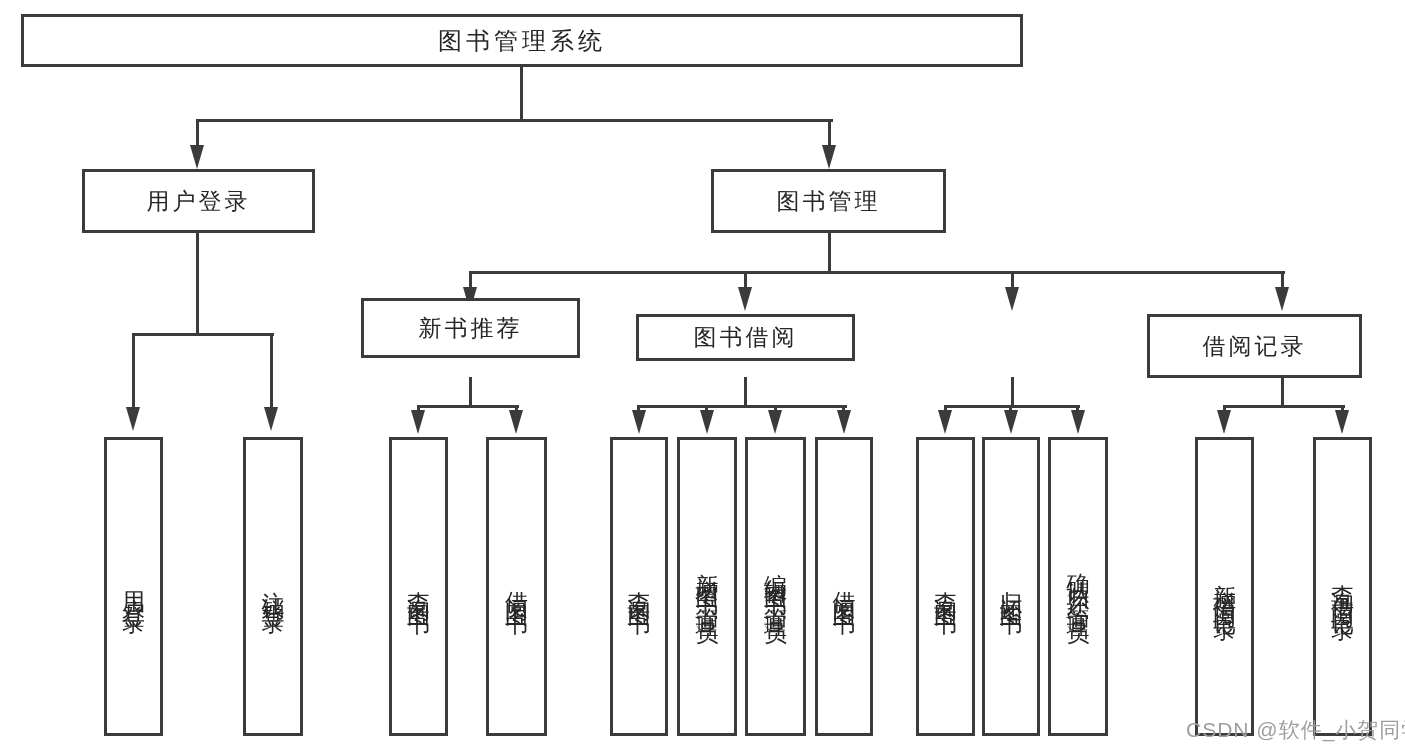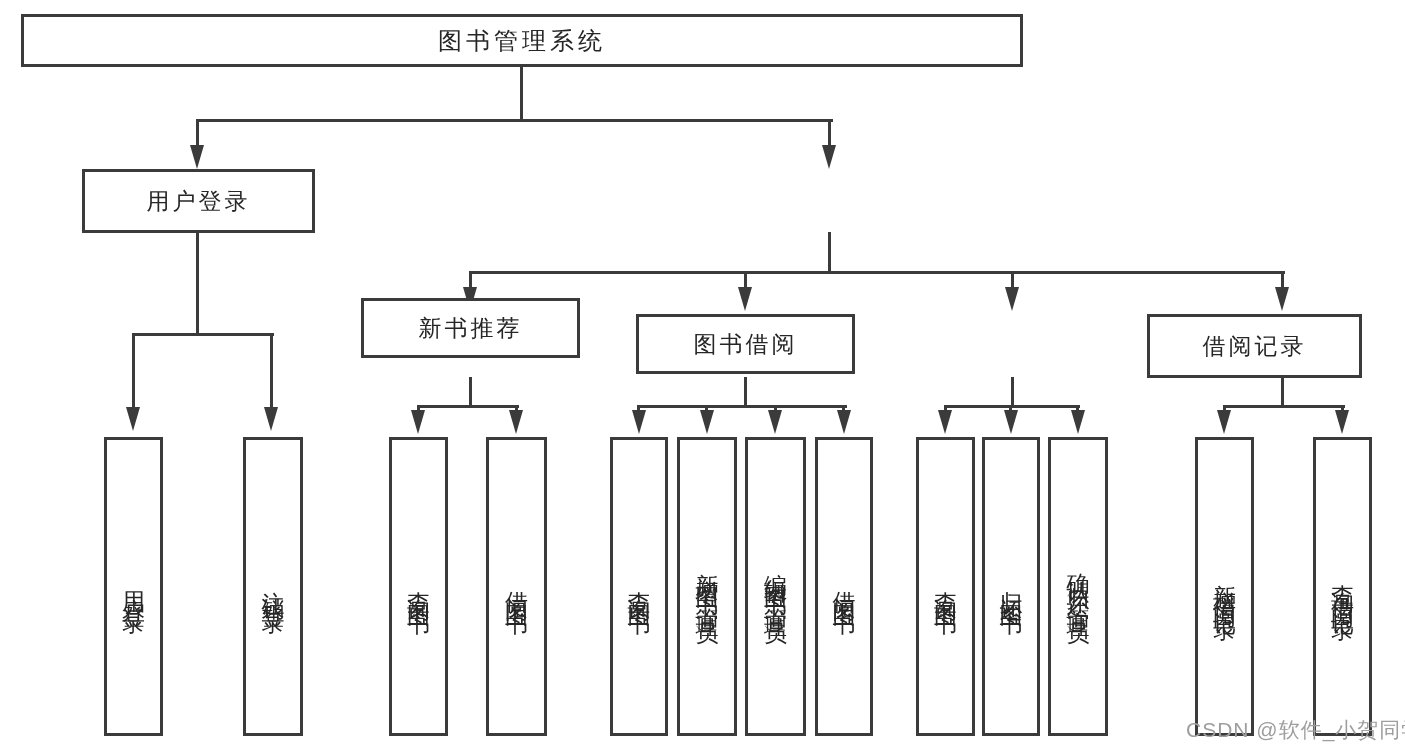--- a/index.html
+++ b/index.html
@@ -68,20 +68,23 @@
   <div class="vline" style="left:520px;top:66px;height:54px"></div>
   <div class="hline" style="left:196px;top:119px;width:637px"></div>
   <div class="vline" style="left:196px;top:119px;height:28px"></div>
   <div class="arrow" style="left:190px;top:145px"></div>
   <div class="vline" style="left:828px;top:119px;height:28px"></div>
   <div class="arrow" style="left:822px;top:145px"></div>
 
   <div class="box hbox" style="left:82px;top:169px;width:233px;height:64px">
     <span>用户登录</span>
   </div>
+  <div class="box hbox" style="left:711px;top:169px;width:235px;height:64px">
+    <span>图书管理</span>
+  </div>
 
   <div class="vline" style="left:196px;top:232px;height:103px"></div>
   <div class="hline" style="left:132px;top:333px;width:142px"></div>
   <div class="vline" style="left:132px;top:333px;height:77px"></div>
   <div class="arrow" style="left:126px;top:407px"></div>
   <div class="vline" style="left:270px;top:333px;height:77px"></div>
   <div class="arrow" style="left:264px;top:407px"></div>
 
   <div class="vline" style="left:828px;top:232px;height:42px"></div>
   <div class="hline" style="left:469px;top:271px;width:816px"></div>
@@ -90,21 +93,21 @@
   <div class="vline" style="left:744px;top:271px;height:18px"></div>
   <div class="arrow" style="left:738px;top:287px"></div>
   <div class="vline" style="left:1011px;top:271px;height:18px"></div>
   <div class="arrow" style="left:1005px;top:287px"></div>
   <div class="vline" style="left:1281px;top:271px;height:18px"></div>
   <div class="arrow" style="left:1275px;top:287px"></div>
 
   <div class="box hbox" style="left:361px;top:298px;width:219px;height:60px">
     <span>新书推荐</span>
   </div>
-  <div class="box hbox" style="left:636px;top:314px;width:219px;height:60px">
+  <div class="box hbox" style="left:636px;top:314px;width:219px;height:47px">
     <span>图书借阅</span>
   </div>
   <div class="box hbox" style="left:1147px;top:314px;width:215px;height:64px">
     <span>借阅记录</span>
   </div>
 
   <div class="vline" style="left:469px;top:377px;height:31px"></div>
   <div class="hline" style="left:417px;top:405px;width:102px"></div>
   <div class="vline" style="left:417px;top:405px;height:10px"></div>
   <div class="arrow" style="left:411px;top:410px"></div>

